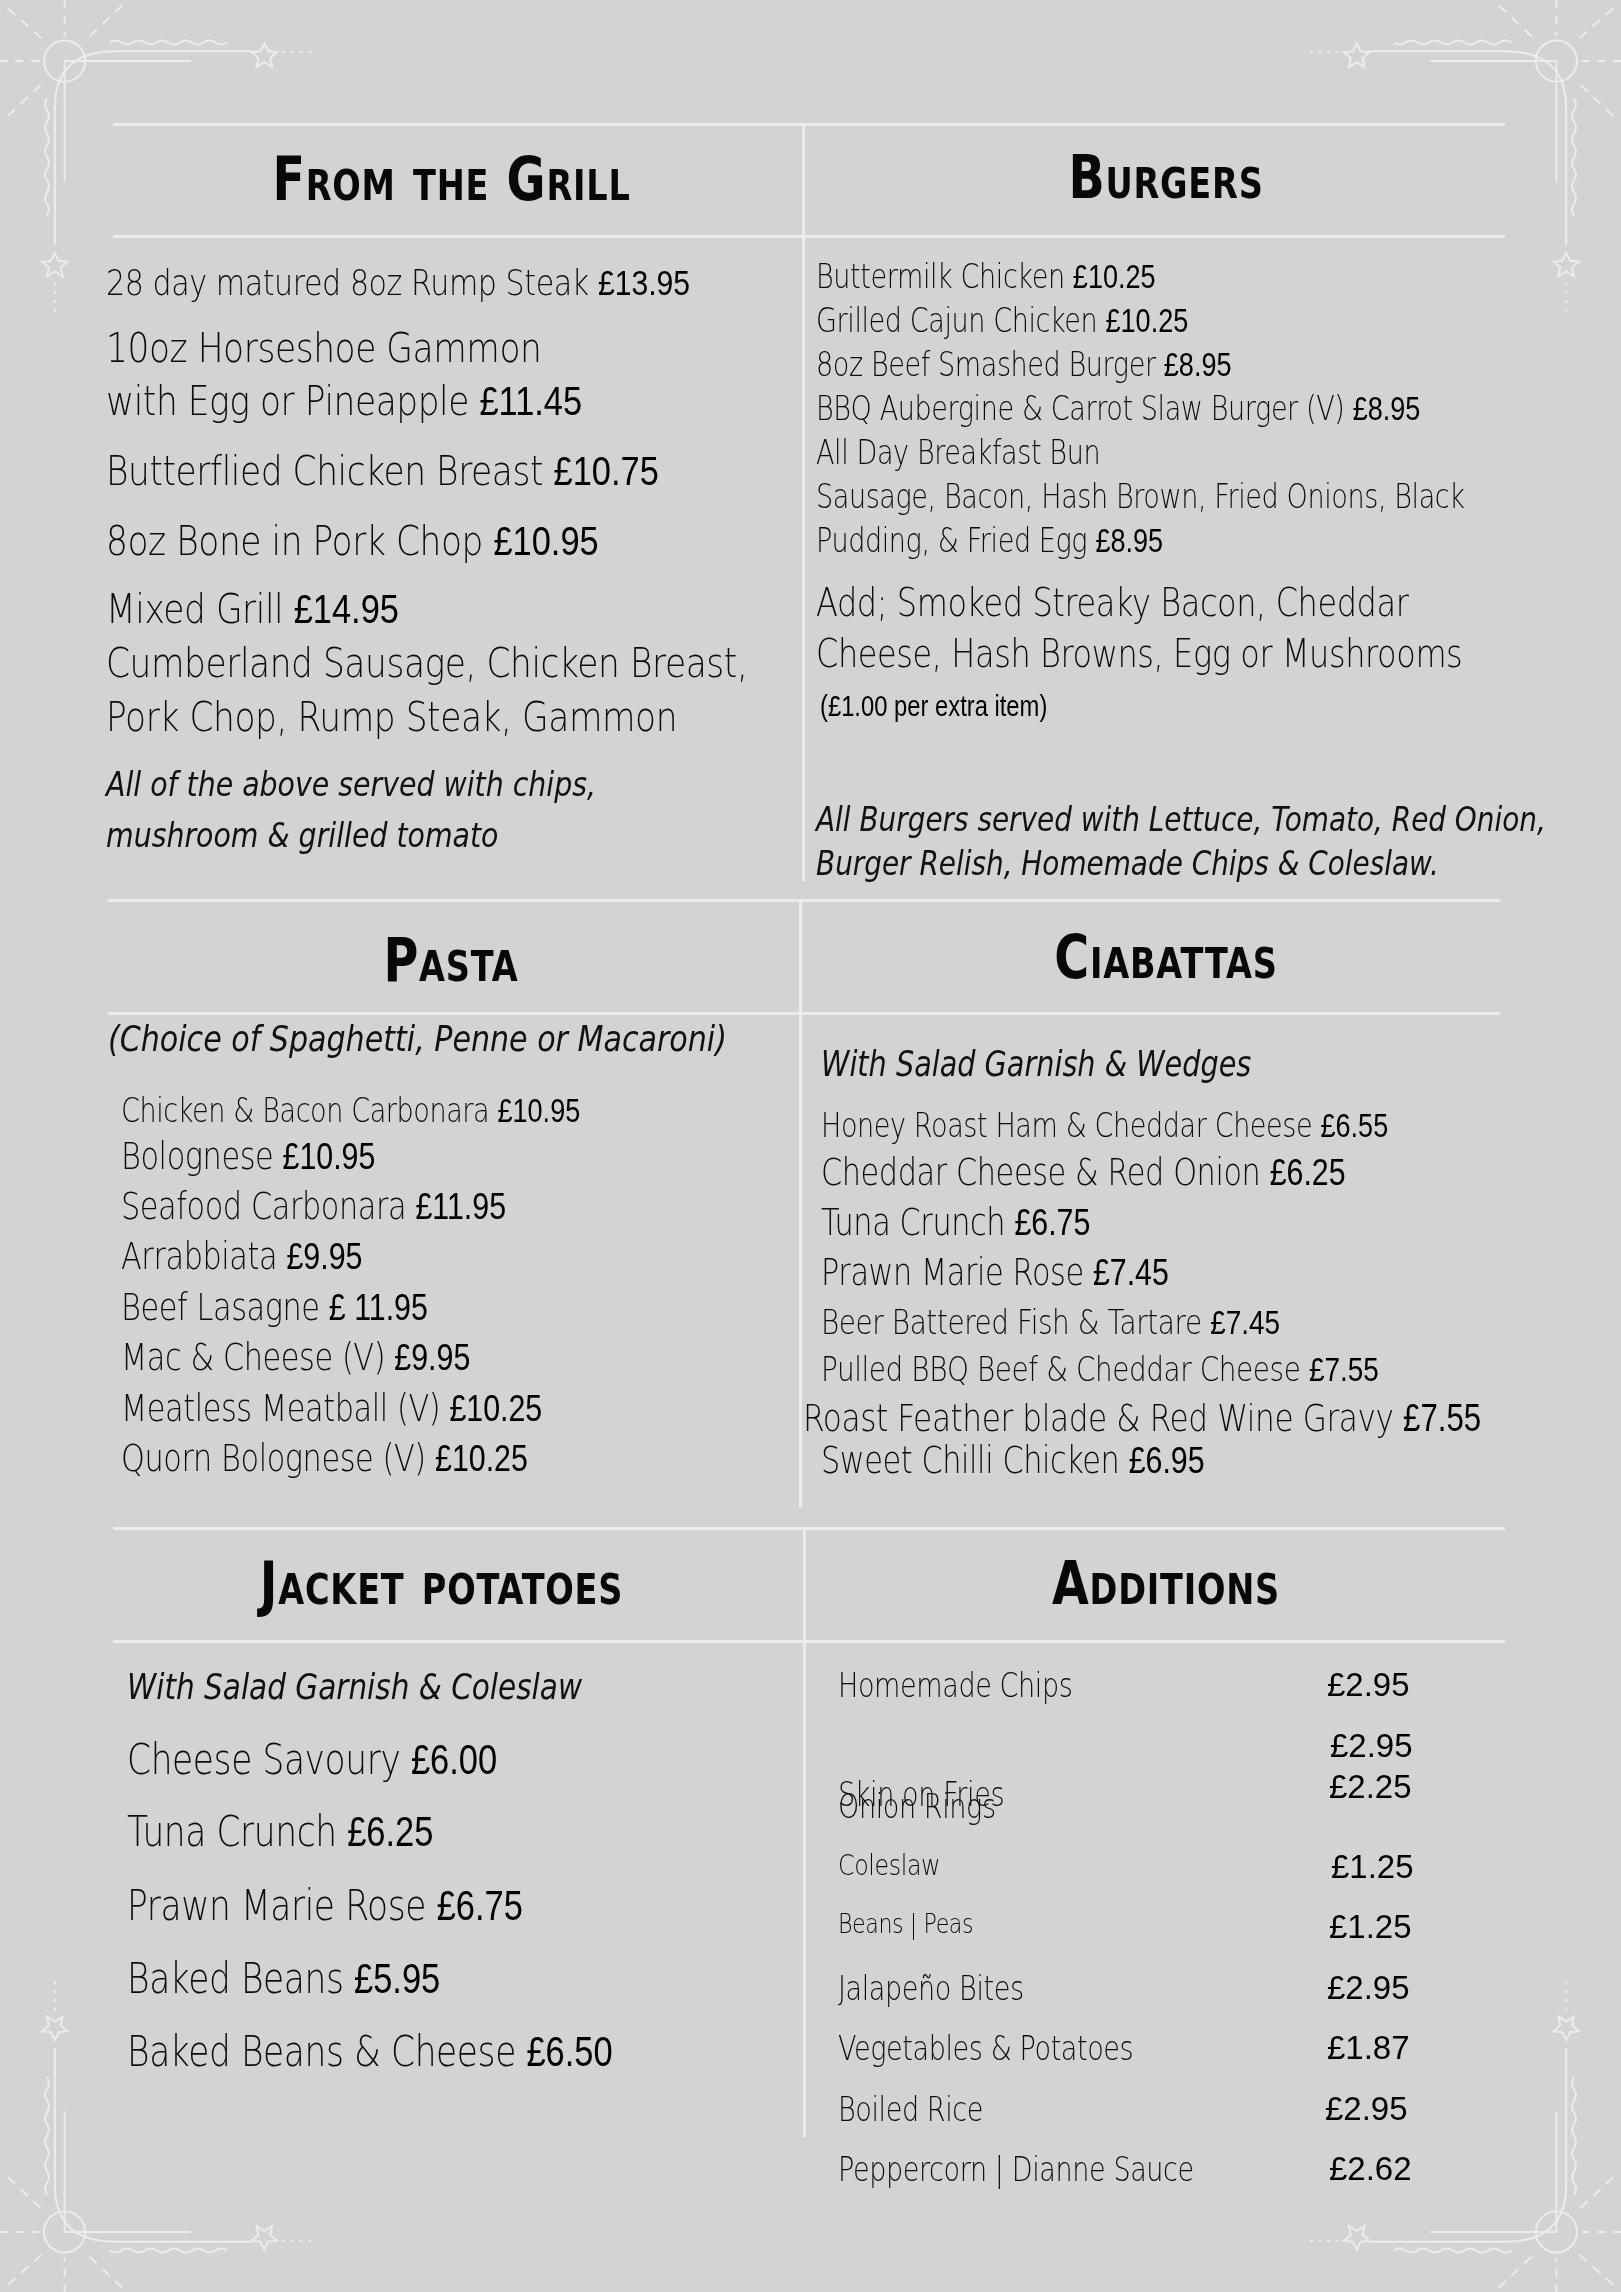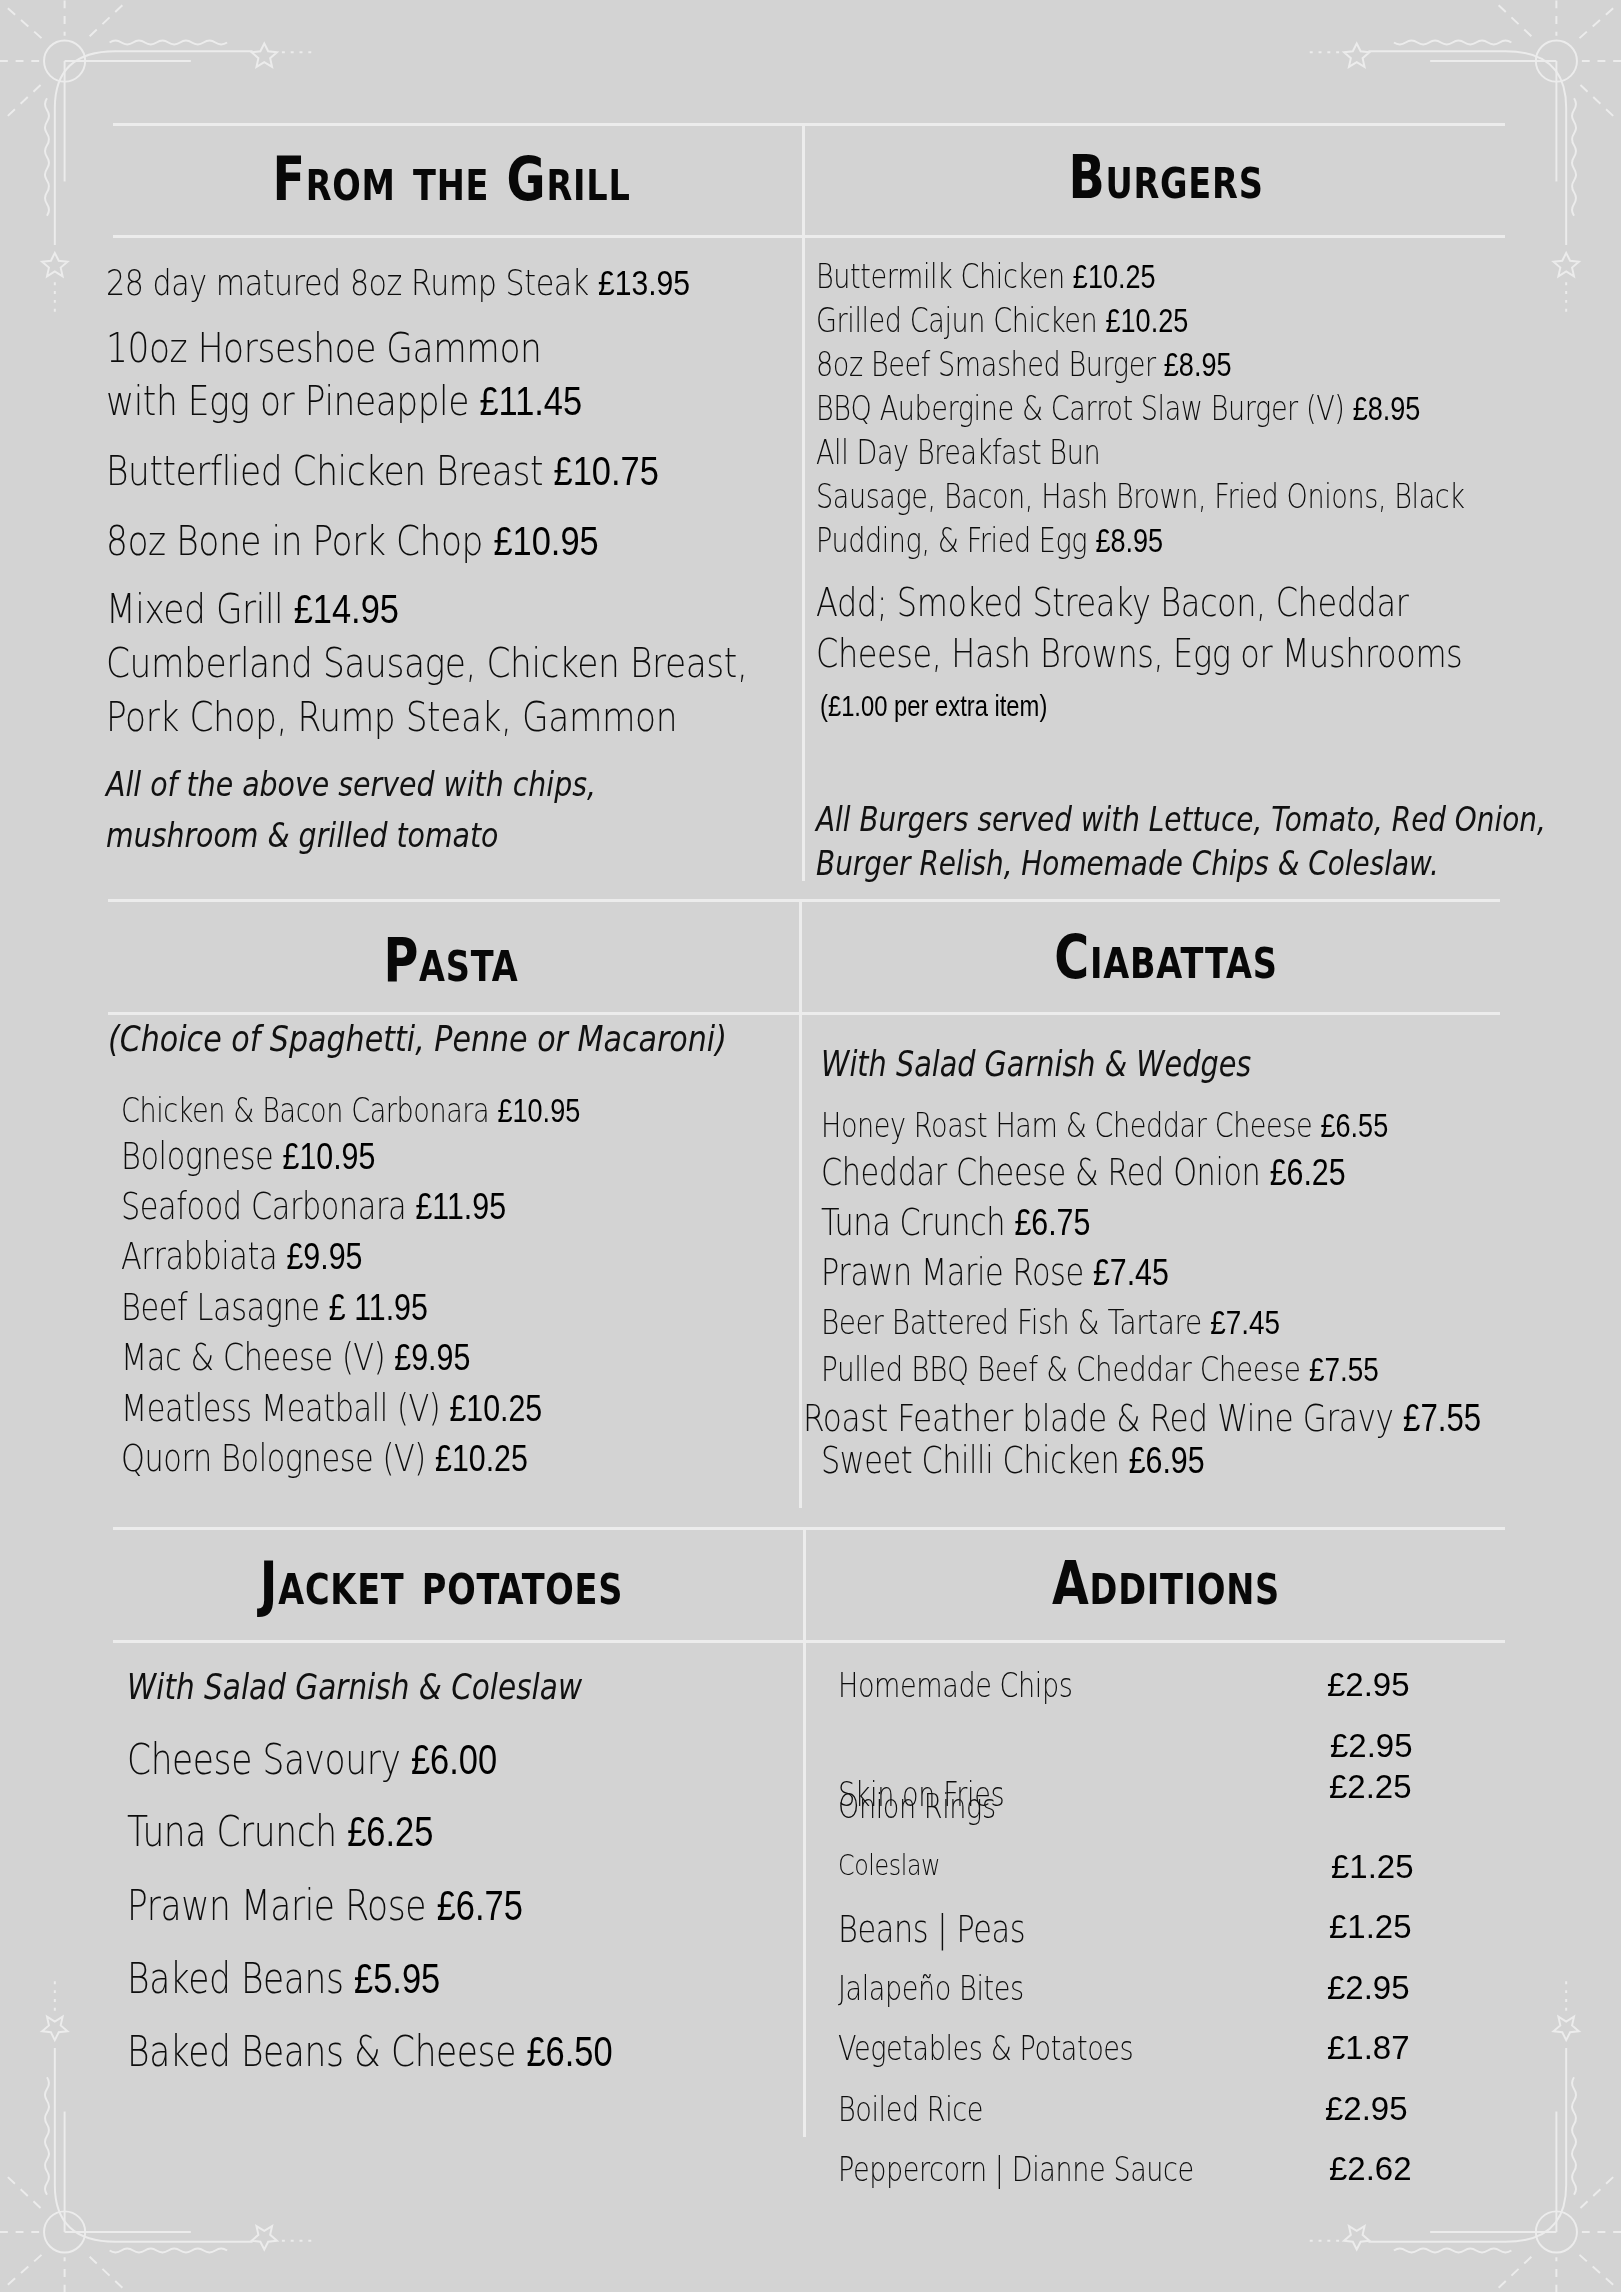--- a/index.html
+++ b/index.html
@@ -202,21 +202,21 @@
 
     <div class="item" style="left:838px;top:1775px;font-size:33px"><span class="cond2" style="display:inline-block">Skin on Fries</span></div>
     <div class="item price" style="left:1330px;top:1727px;font-size:33px">£2.95</div>
 
     <div class="item" style="left:838px;top:1787px;font-size:33px"><span class="cond2" style="display:inline-block">Onion Rings</span></div>
     <div class="item price" style="left:1329px;top:1768px;font-size:33px">£2.25</div>
 
     <div class="item" style="left:838px;top:1848px;font-size:29px"><span class="cond2" style="display:inline-block">Coleslaw</span></div>
     <div class="item price" style="left:1331px;top:1848px;font-size:33px">£1.25</div>
 
-    <div class="item" style="left:838px;top:1908px;font-size:37px"><span class="cond2" style="display:inline-block">Beans | Peas</span></div>
+    <div class="item" style="left:838px;top:1908px;font-size:27px"><span class="cond2" style="display:inline-block">Beans | Peas</span></div>
     <div class="item price" style="left:1329px;top:1908px;font-size:33px">£1.25</div>
 
     <div class="item" style="left:838px;top:1969px;font-size:33px"><span class="cond2" style="display:inline-block">Jalapeño Bites</span></div>
     <div class="item price" style="left:1327px;top:1969px;font-size:33px">£2.95</div>
 
     <div class="item" style="left:838px;top:2029px;font-size:33px"><span class="cond2" style="display:inline-block">Vegetables &amp; Potatoes</span></div>
     <div class="item price" style="left:1327px;top:2029px;font-size:33px">£1.87</div>
 
     <div class="item" style="left:838px;top:2090px;font-size:33px"><span class="cond2" style="display:inline-block">Boiled Rice</span></div>
     <div class="item price" style="left:1325px;top:2090px;font-size:33px">£2.95</div>

